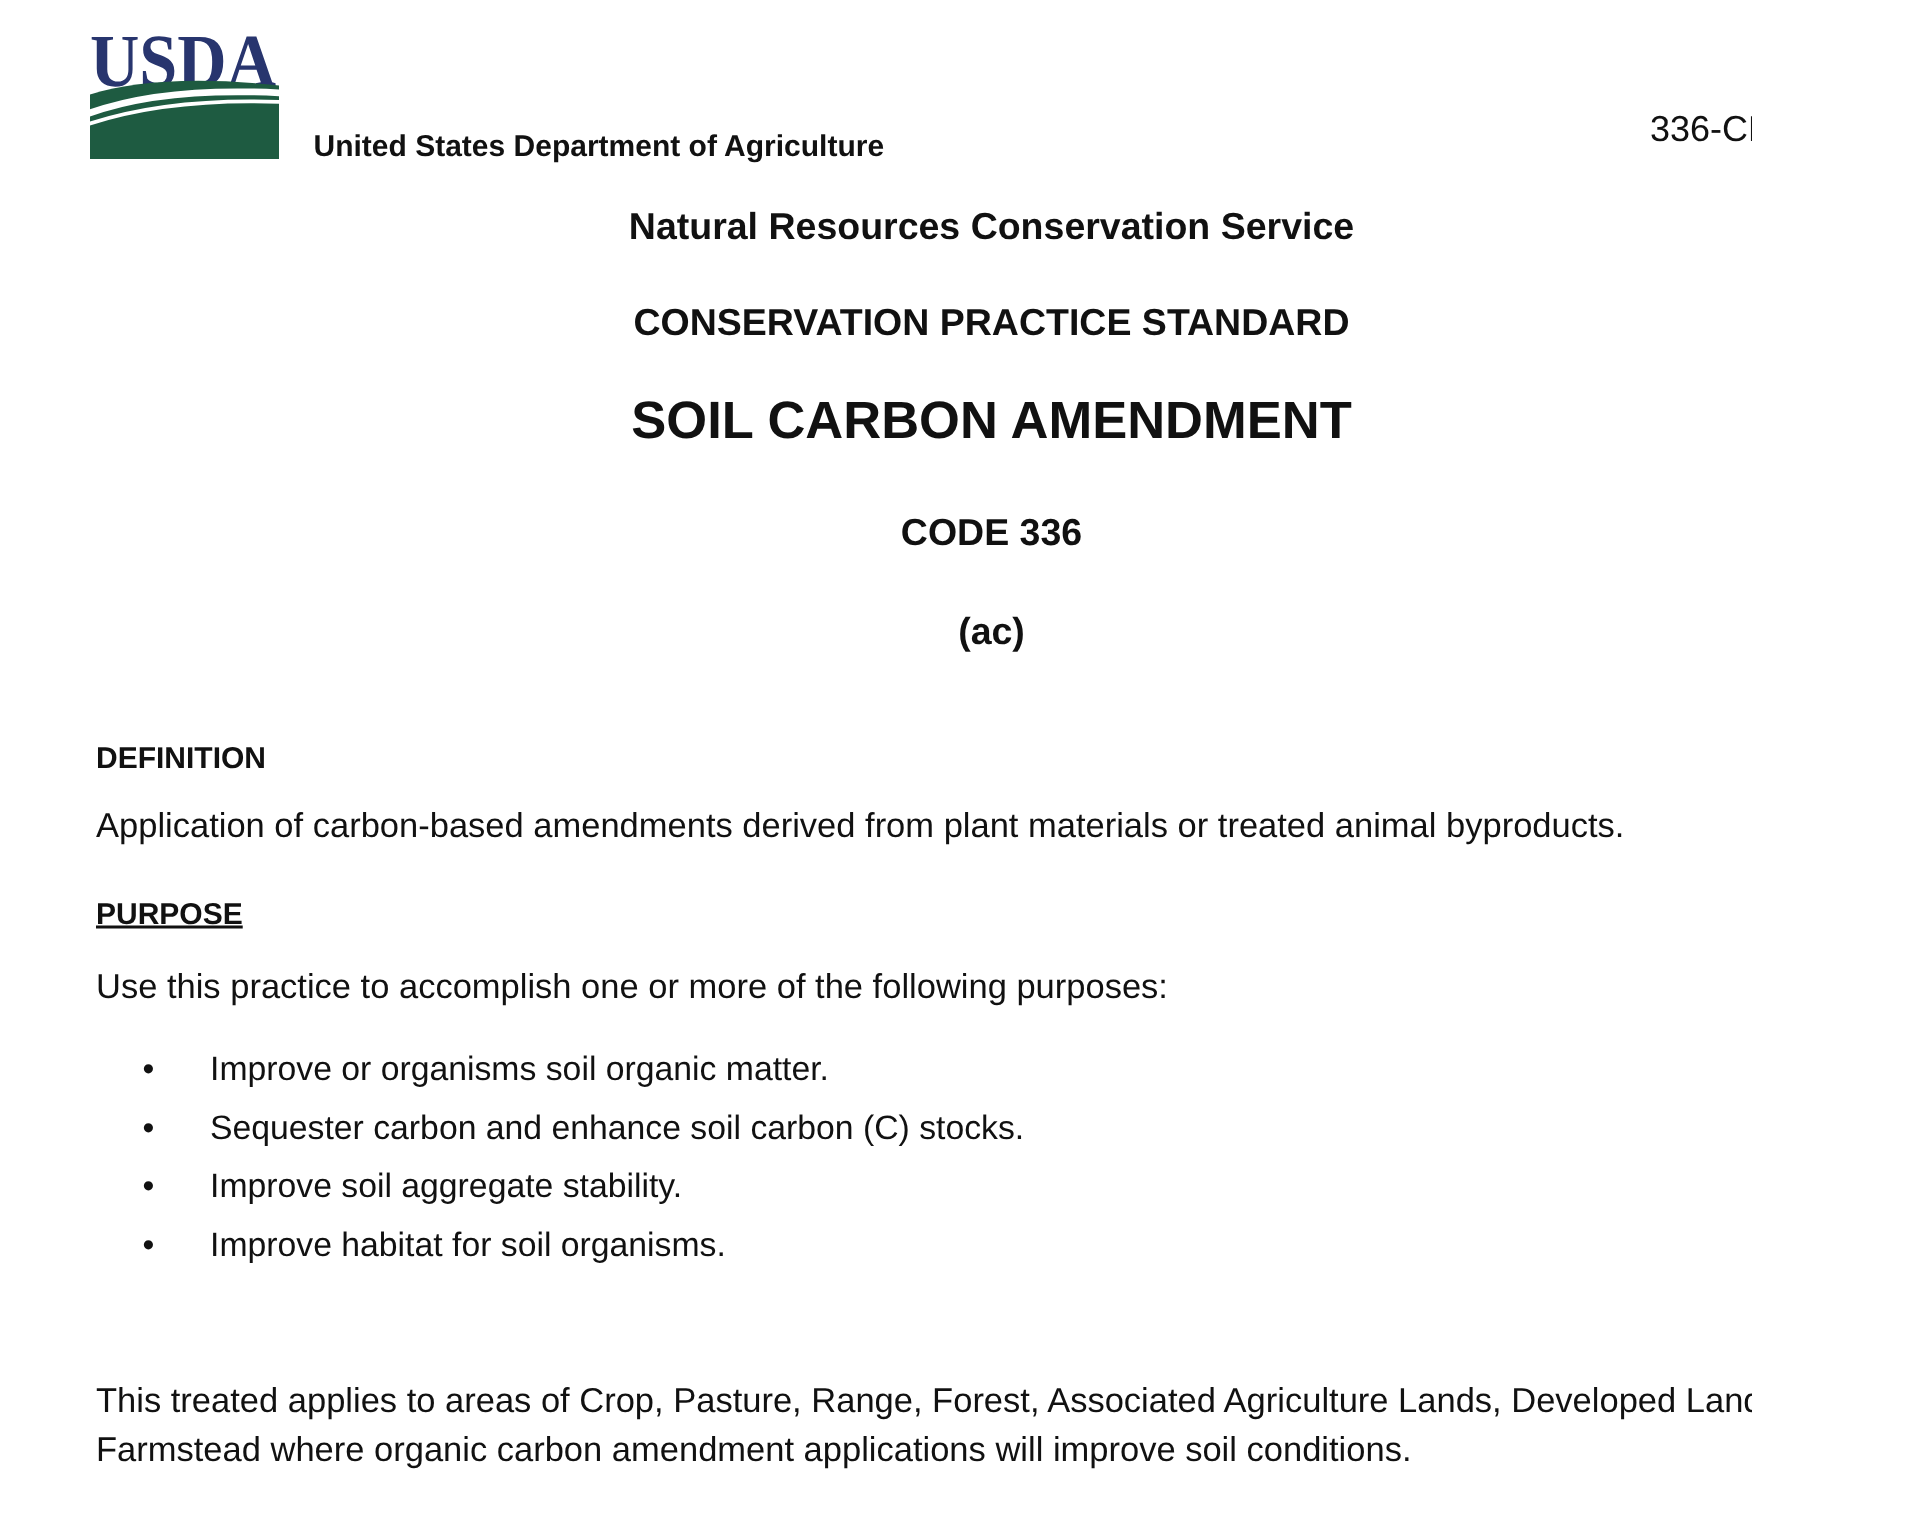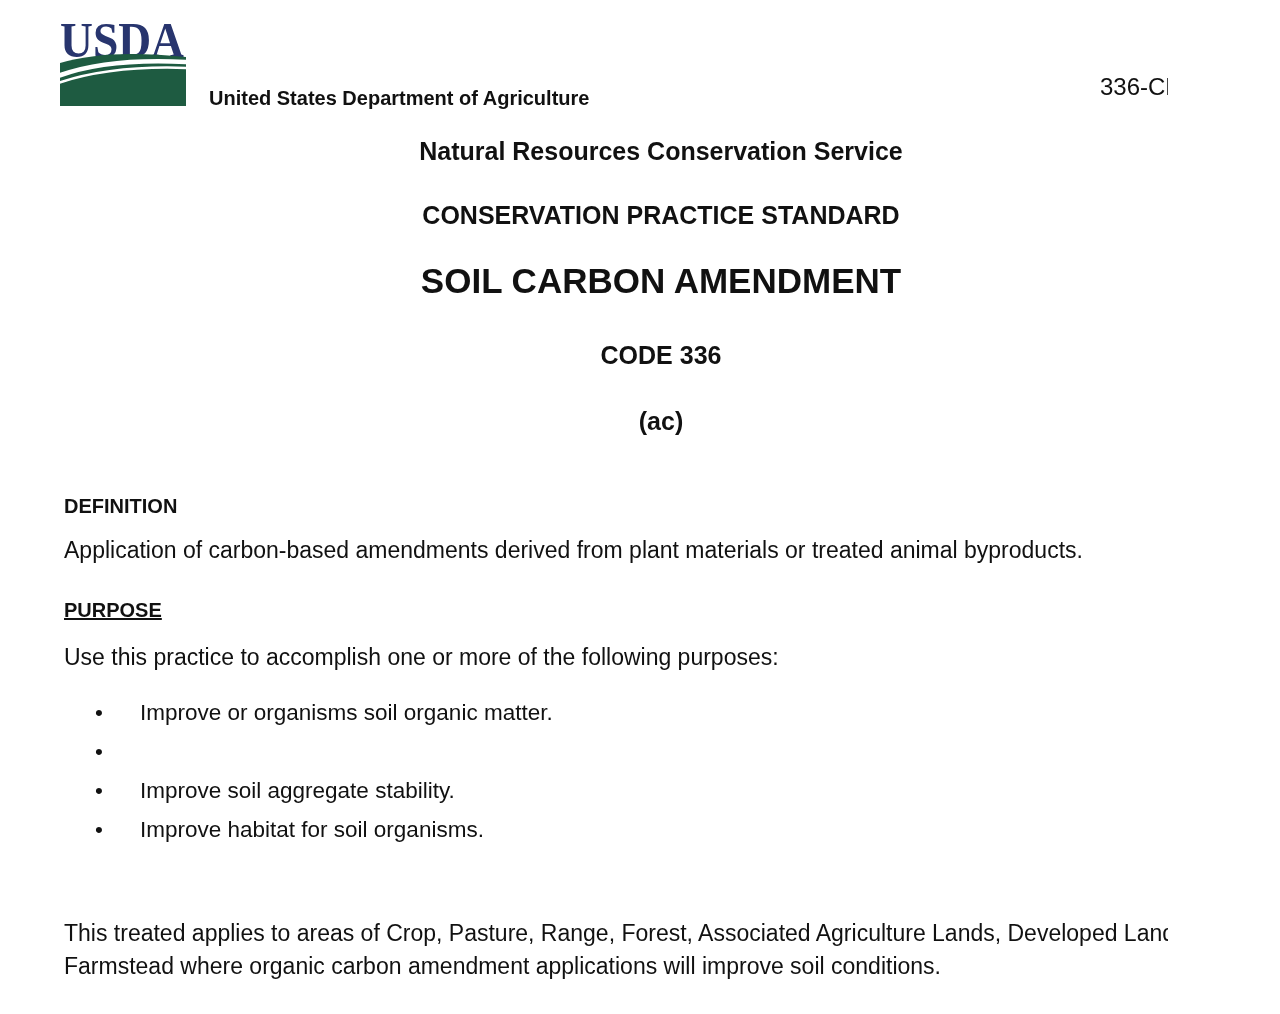--- a/index.html
+++ b/index.html
@@ -89,20 +89,21 @@
   <div class="section-heading h-purpose">PURPOSE</div>
   <div class="body-text p-purpose">Use this practice to accomplish one or more of the following purposes:</div>
 
   <ul class="bullet-list">
     <li>
       <span class="marker">•</span>
       <span>Improve or organisms soil organic matter.</span>
     </li>
     <li>
       <span class="marker">•</span>
+      <span>Sequester carbon and enhance soil carbon (C) stocks.</span>
     </li>
     <li>
       <span class="marker">•</span>
       <span>Improve soil aggregate stability.</span>
     </li>
     <li>
 
       <span class="marker">•</span>
       <span>Improve habitat for soil organisms.</span>
     </li>

